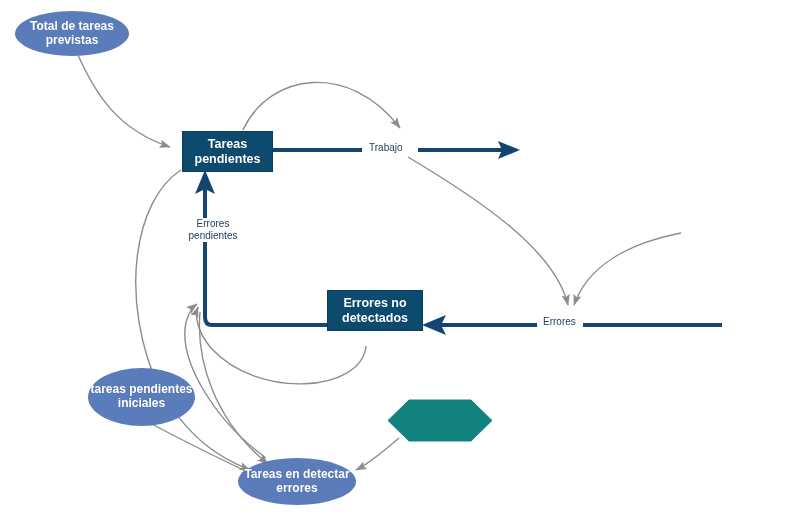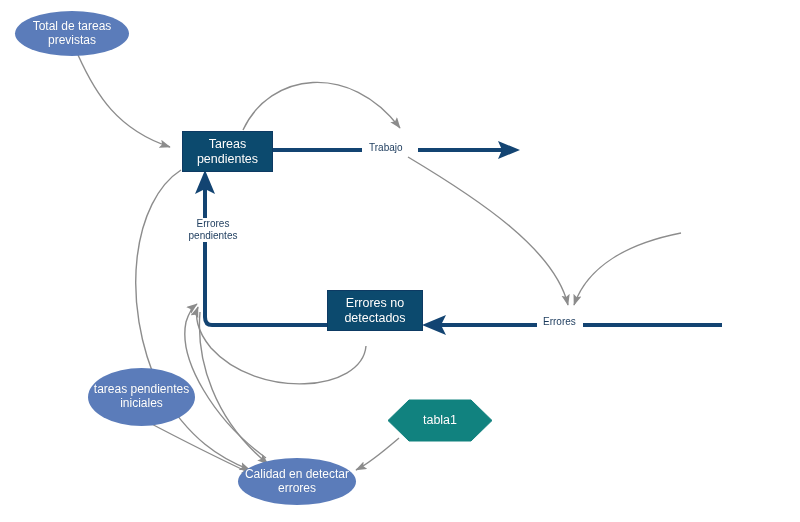--- a/index.html
+++ b/index.html
@@ -6,21 +6,21 @@
   body{
     width:800px;height:522px;
     background:#ffffff;
     font-family:"Liberation Sans", sans-serif;
     overflow:hidden;
   }
   #stage{position:relative;width:800px;height:522px;}
   svg.layer{position:absolute;left:0;top:0;width:800px;height:522px;}
   .node{position:absolute;display:flex;align-items:center;justify-content:center;text-align:center;}
   .node span{
-    color:#ffffff;font-weight:normal;line-height:1.15;
+    color:#ffffff;font-weight:bold;line-height:1.15;
     display:block;width:100%;
     text-shadow:0 0 1px rgba(0,0,0,.15);
   }
   .box{background:#0c4a6e;border:1px solid #0d3a63;}
   .box span{font-size:12.5px;}
   .ellipse{background:#5b7cba;border-radius:50%;}
   .ellipse span{font-size:12px;}
   .hexnode span{font-size:12.5px;position:relative;z-index:2;}
   .edge-label{
     position:absolute;color:#1b3a5c;font-size:10px;
@@ -96,26 +96,23 @@
 
 
   <div class="node box" style="left:327px;top:290px;width:94px;height:39px;">
     <span>Errores no detectados</span>
   </div>
 
   <div class="node ellipse" style="left:48px;top:368px;width:107px;height:58px;margin-left:40px;">
     <span>tareas pendientes iniciales</span>
   </div>
 
-  <div class="node hexnode" style="left:388px;top:400px;width:104px;height:41px;">
-    <span>tabla1</span>
-  </div>
 
   <div class="node ellipse" style="left:238px;top:458px;width:118px;height:47px;">
-    <span>Calidad en detectar errores</span>
+    <span>Tareas en detectar errores</span>
   </div>
 
   <div class="edge-label" style="left:367px;top:142px;">Trabajo</div>
 
   <div class="edge-label multiline" style="left:176px;top:218px;width:70px;">
     <div>Errores</div>
     <div>pendientes</div>
   </div>
 
   <div class="edge-label" style="left:541px;top:316px;">Errores</div>

